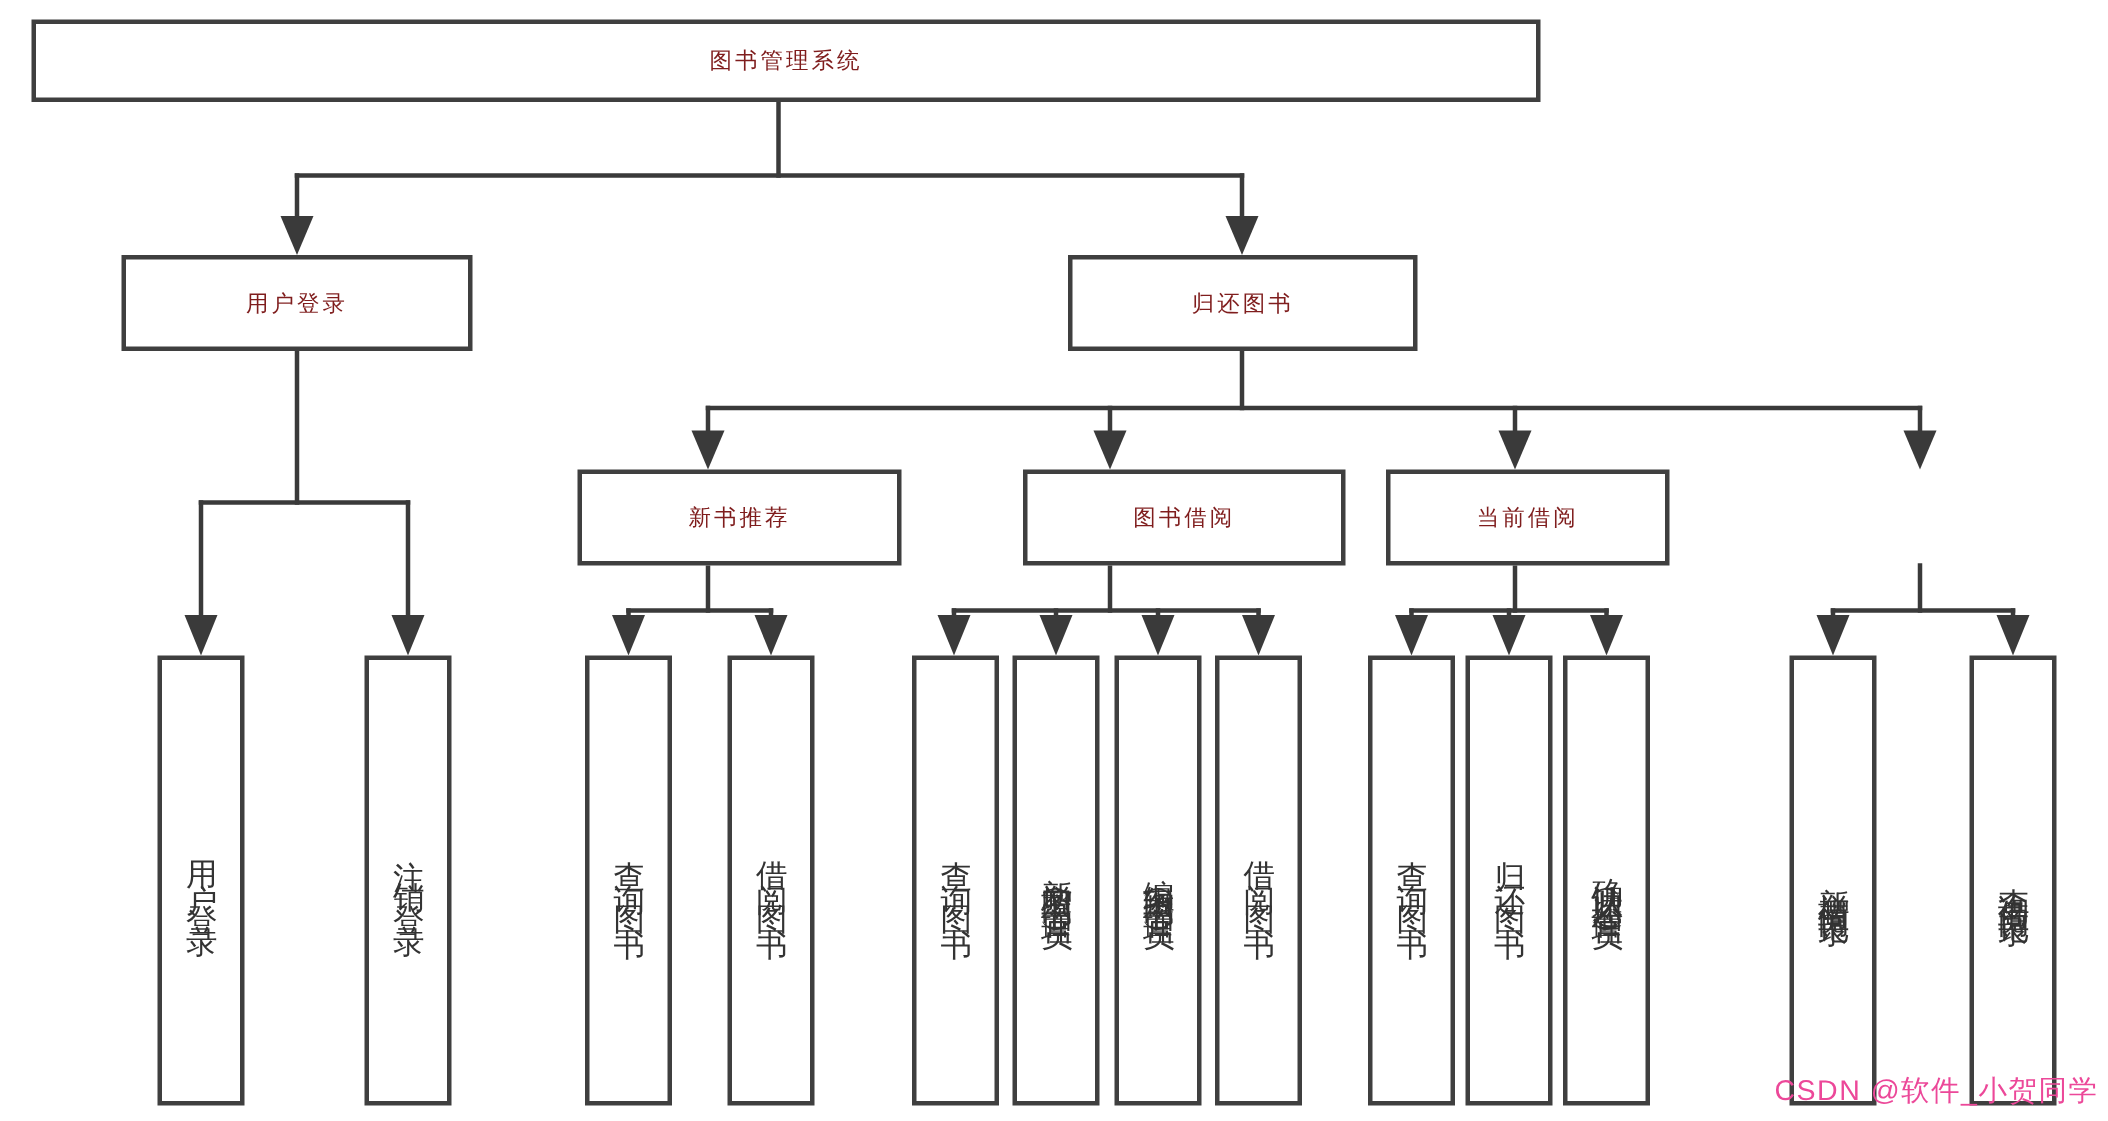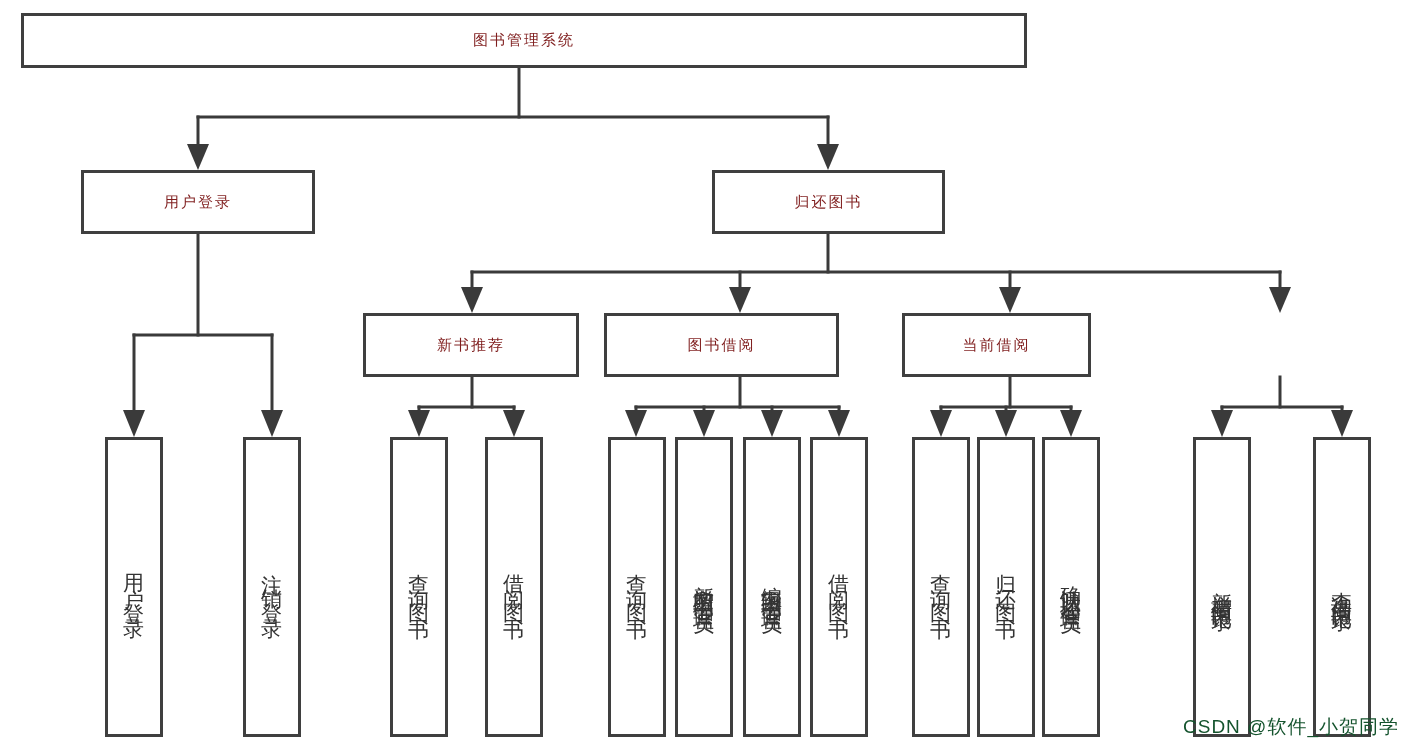--- a/index.html
+++ b/index.html
@@ -34,27 +34,27 @@
     font-size:21px;
     letter-spacing:4px;
     color:#333333;
     line-height:1;
   }
   .v-label.short{letter-spacing:15px;}
   #watermark{
     position:absolute;
     left:1183px;top:714px;
     font-size:19px;
-    color:#14532d;
+    color:#ec4899;
     letter-spacing:1px;
     white-space:nowrap;
     z-index:5;
   }
   .lvl{height:64px;top:170px;}
-  .lvl2{height:64px;top:313px;}
+  .lvl2{height:64px;top:313px;margin-left:22px;}
 </style>
 </head>
 <body>
 
 <div id="stage">
 
   <svg id="wires" viewBox="0 0 1405 747" stroke="#3a3a3a" stroke-width="3" fill="#3a3a3a" stroke-linecap="square">
 
     <path d="M519 68 V117" fill="none"></path>
     <path d="M198 117 H828" fill="none"></path>
@@ -123,21 +123,21 @@
   <div class="node lvl" style="left:81px;width:234px;">
     <span class="h-label">用户登录</span>
   </div>
   <div class="node lvl" style="left:712px;width:233px;">
     <span class="h-label">归还图书</span>
   </div>
 
   <div class="node lvl2" style="left:363px;width:216px;">
     <span class="h-label">新书推荐</span>
   </div>
-  <div class="node lvl2" style="left:604px;width:235px;">
+  <div class="node lvl2" style="left:660px;width:215px;">
     <span class="h-label">图书借阅</span>
   </div>
   <div class="node lvl2" style="left:902px;width:189px;">
     <span class="h-label">当前借阅</span>
   </div>
 
   <div class="node leaf" style="left:105px;">
     <span class="v-label short">用户登录</span>
   </div>
   <div class="node leaf" style="left:243px;">

